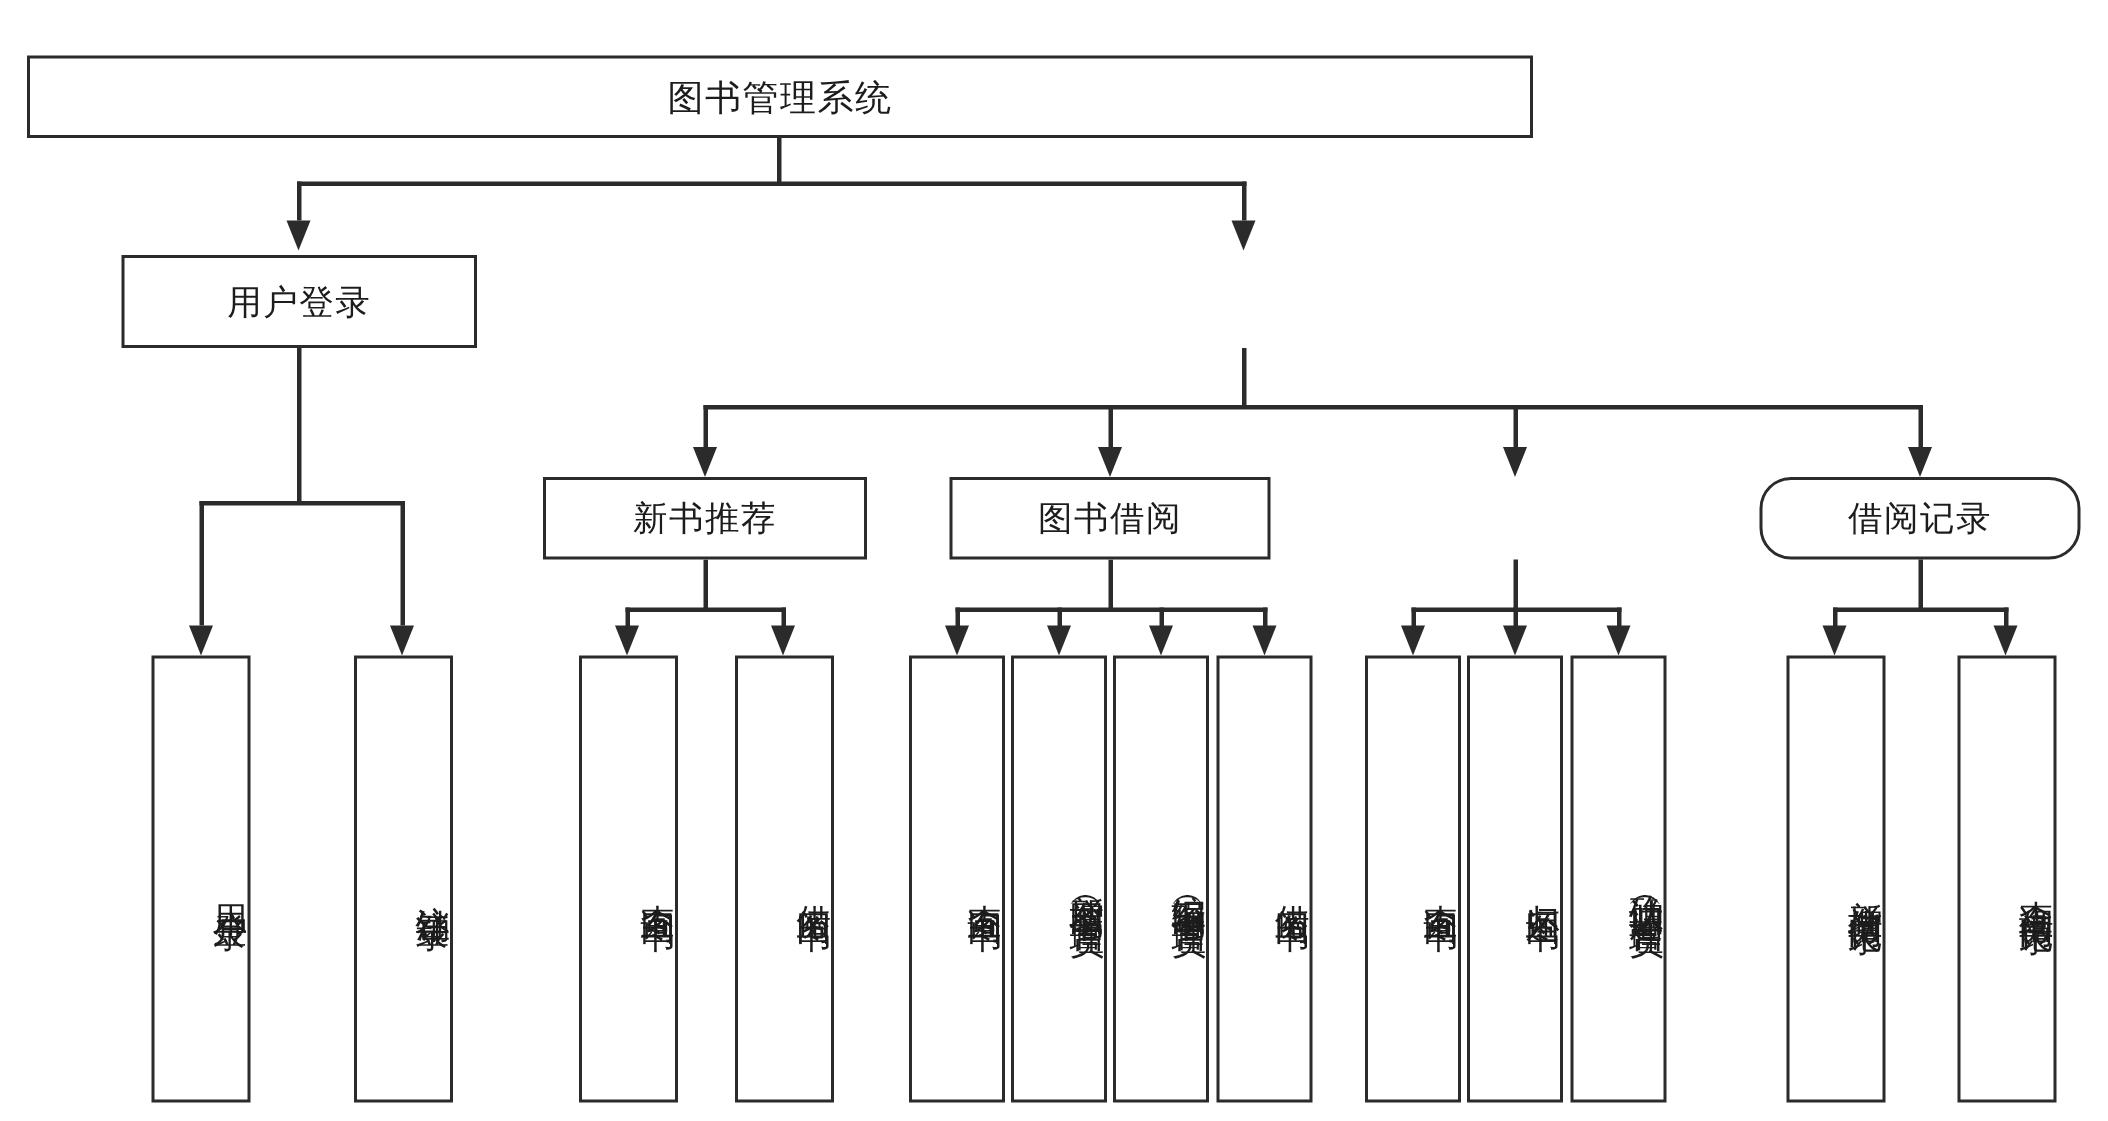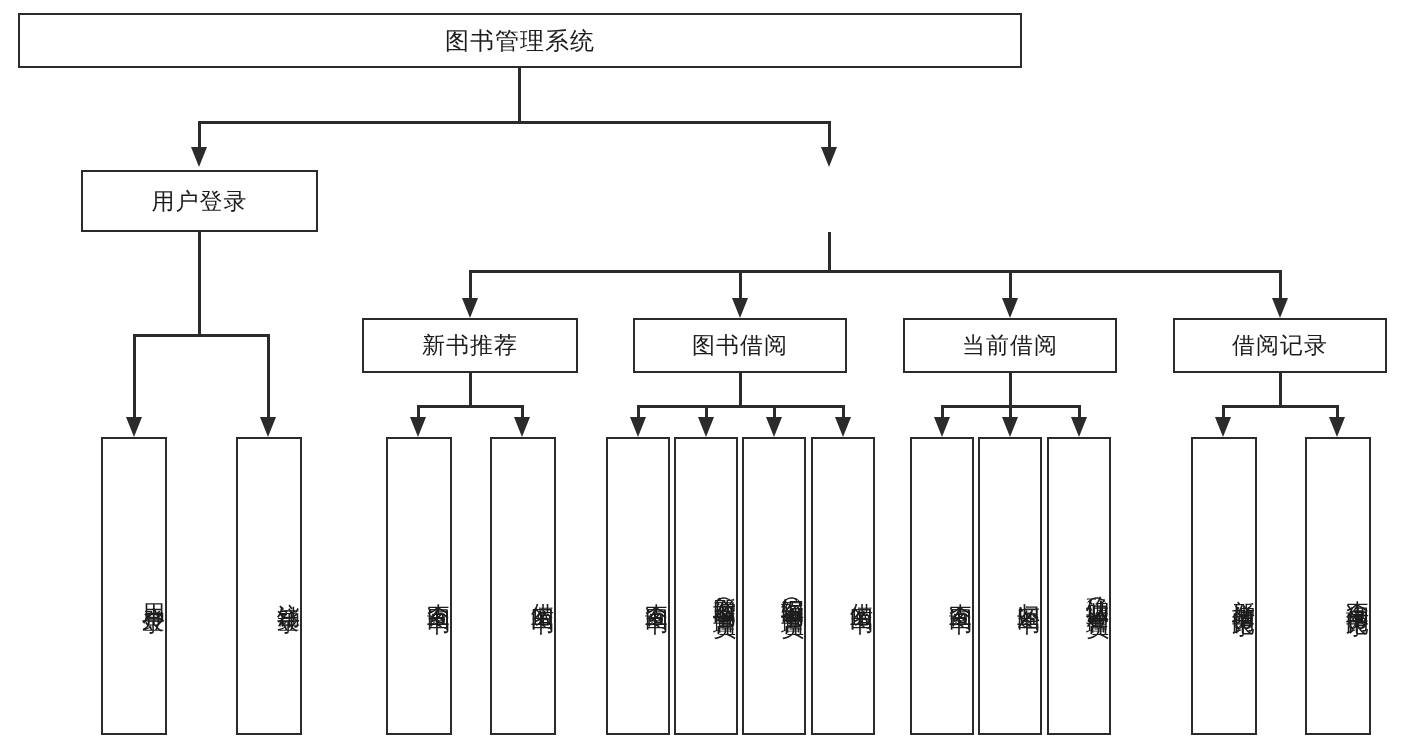--- a/index.html
+++ b/index.html
@@ -28,21 +28,21 @@
   .node-v{
     writing-mode:vertical-rl;
     text-orientation:upright;
     font-size:23px;
     letter-spacing:3px;
     line-height:1;
     padding-top:10px;
     align-items:flex-start;
     justify-content:center;
   }
-  #root-node{ font-size:24px; }
+  #root-node{ font-size:24px;margin-top:24px; }
   .connector{ position:absolute; background:#2b2b2b; z-index:1; }
   .c-v{ width:3px; }
   .c-h{ height:3px; }
   .arrow{
     position:absolute;
     width:0;height:0;
     border-left:8px solid transparent;
     border-right:8px solid transparent;
     border-top:20px solid #2b2b2b;
     z-index:2;
@@ -92,22 +92,21 @@
   <div class="arrow" style="left:462px;top:298px;"></div>
   <div class="connector c-v" style="left:739px;top:270px;width:3px;height:28px;"></div>
   <div class="arrow" style="left:732px;top:298px;"></div>
   <div class="connector c-v" style="left:1009px;top:270px;width:3px;height:28px;"></div>
   <div class="arrow" style="left:1002px;top:298px;"></div>
   <div class="connector c-v" style="left:1279px;top:270px;width:3px;height:28px;"></div>
   <div class="arrow" style="left:1272px;top:298px;"></div>
 
   <div class="node node-h" style="left:633px;top:318px;width:214px;height:55px;">图书借阅</div>
   <div class="node node-h" style="left:362px;top:318px;width:216px;height:55px;">新书推荐</div>
-  <div class="node node-h" style="left:903px;top:318px;width:214px;height:55px;">当前借阅</div>
-  <div class="node node-h" style="left:1173px;top:318px;width:214px;height:55px;">借阅记录</div>
+  <div class="node node-h" style="left:1173px;top:318px;width:214px;height:55px;border-radius:21px;">借阅记录</div>
 
   <div class="connector c-v" style="left:469px;top:373px;width:3px;height:34px;"></div>
   <div class="connector c-h" style="left:417px;top:405px;width:107px;height:3px;"></div>
   <div class="connector c-v" style="left:417px;top:405px;width:3px;height:14px;"></div>
   <div class="arrow" style="left:410px;top:417px;"></div>
   <div class="connector c-v" style="left:521px;top:405px;width:3px;height:14px;"></div>
   <div class="arrow" style="left:514px;top:417px;"></div>
 
   <div class="node node-v" style="left:386px;top:437px;width:66px;height:298px;">查询图书</div>
   <div class="node node-v" style="left:490px;top:437px;width:66px;height:298px;">借阅图书</div>

